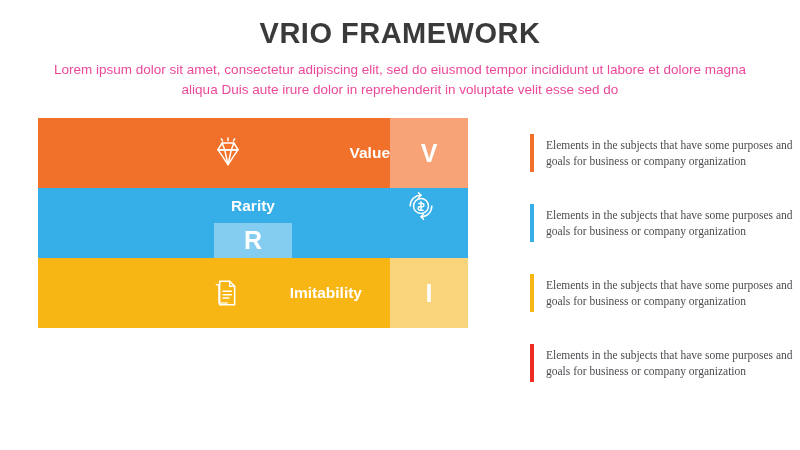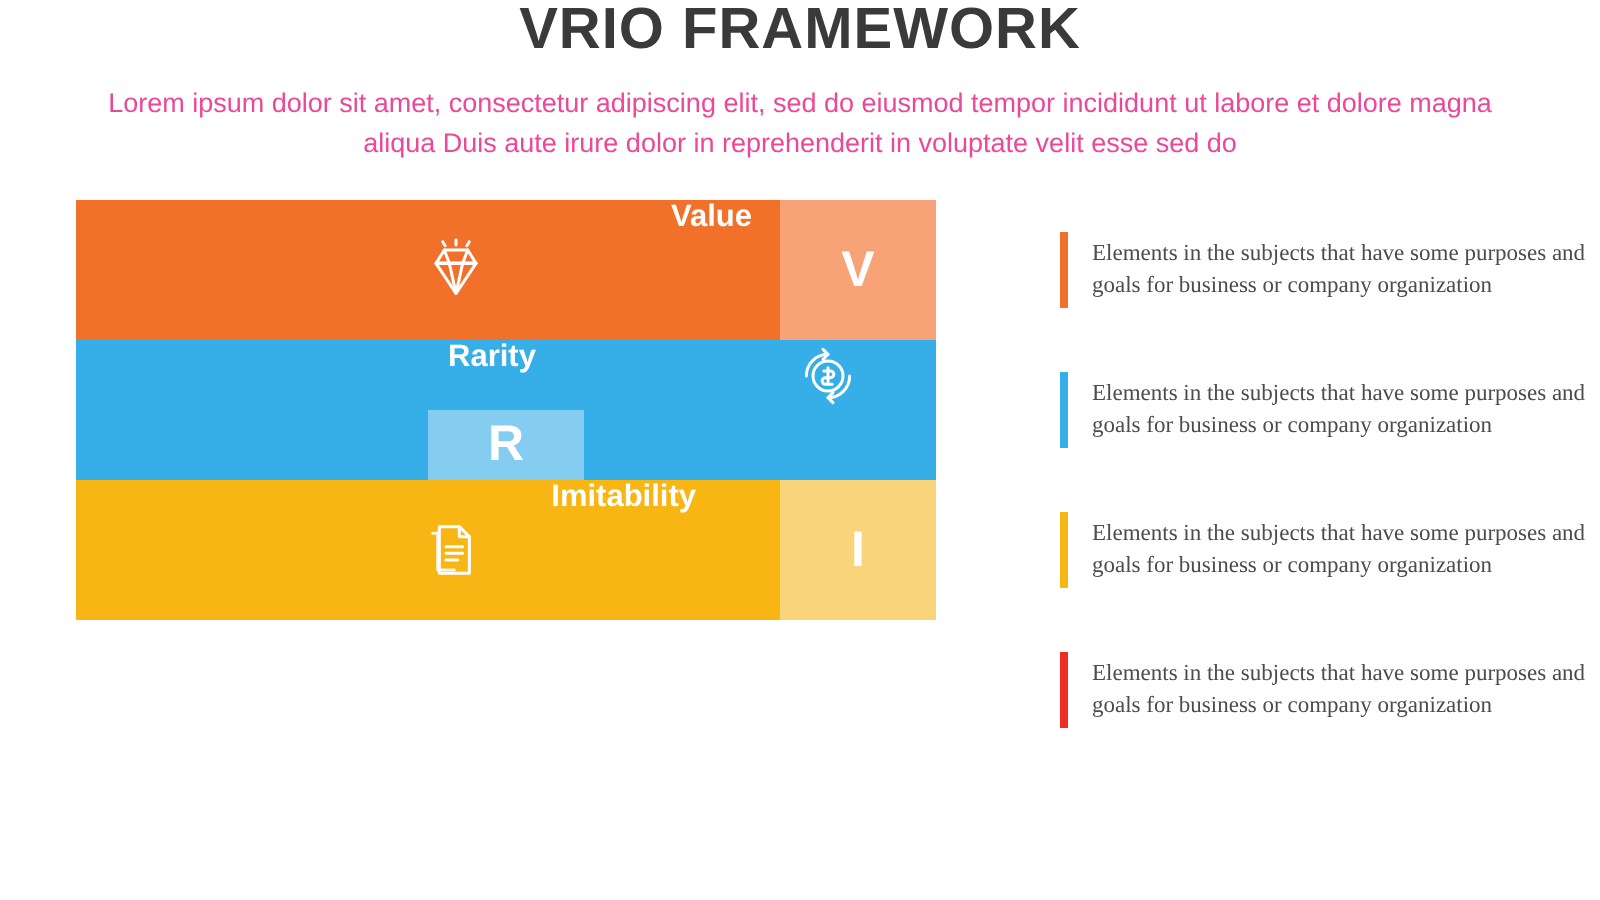--- a/index.html
+++ b/index.html
@@ -18,20 +18,21 @@
     width: 800px;
     height: 450px;
     box-sizing: border-box;
   }
   .title {
     text-align: center;
     font-size: 29px;
     font-weight: bold;
     color: #3a3a3a;
     letter-spacing: 0.5px;
+    padding-top: 18px;
     line-height: 1.1;
   }
   .subtitle {
     text-align: center;
     font-size: 13.5px;
     color: #ec4899;
     line-height: 1.5;
     width: 720px;
     margin: 10px auto 0 auto;
   }
@@ -55,23 +56,23 @@
     flex-direction: row;
     align-items: center;
     overflow: hidden;
   }
   .row-main {
     position: relative;
     flex: 1 1 auto;
     height: 100%;
     display: flex;
     flex-direction: row;
-    align-items: flex-start;
+    align-items: center;
     justify-content: flex-end;
-    padding-right: 14px;
+    padding-right: 0;
     box-sizing: border-box;
   }
   .row-label {
     color: #ffffff;
     font-size: 15.5px;
     font-weight: bold;
     text-align: right;
   }
   .row-icon {
     position: absolute;

